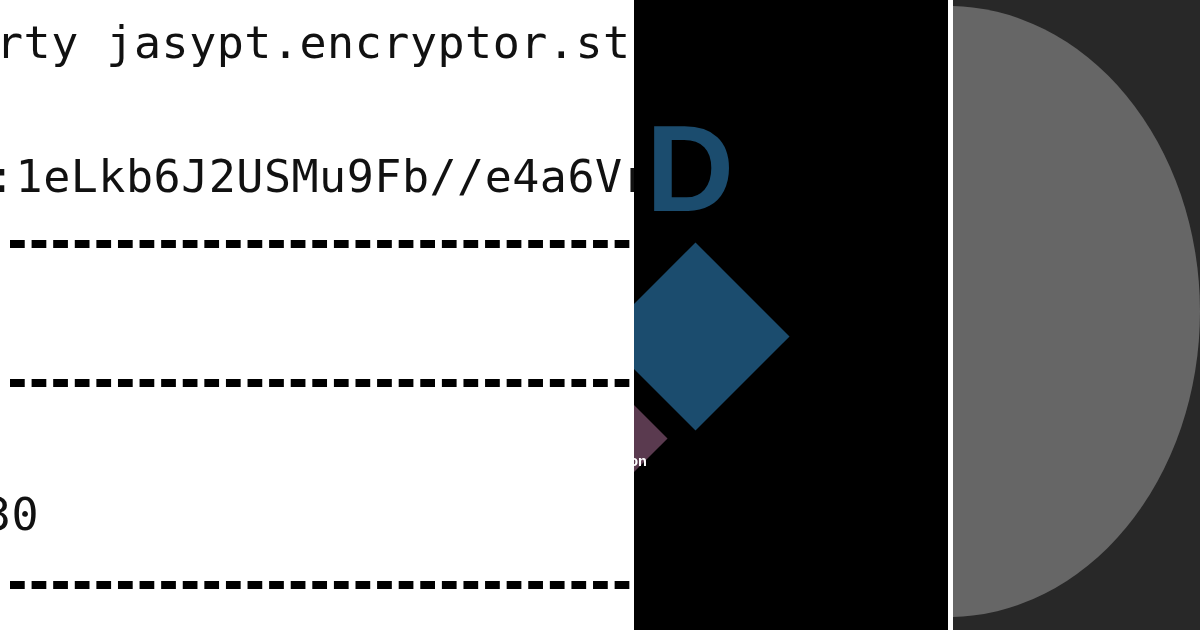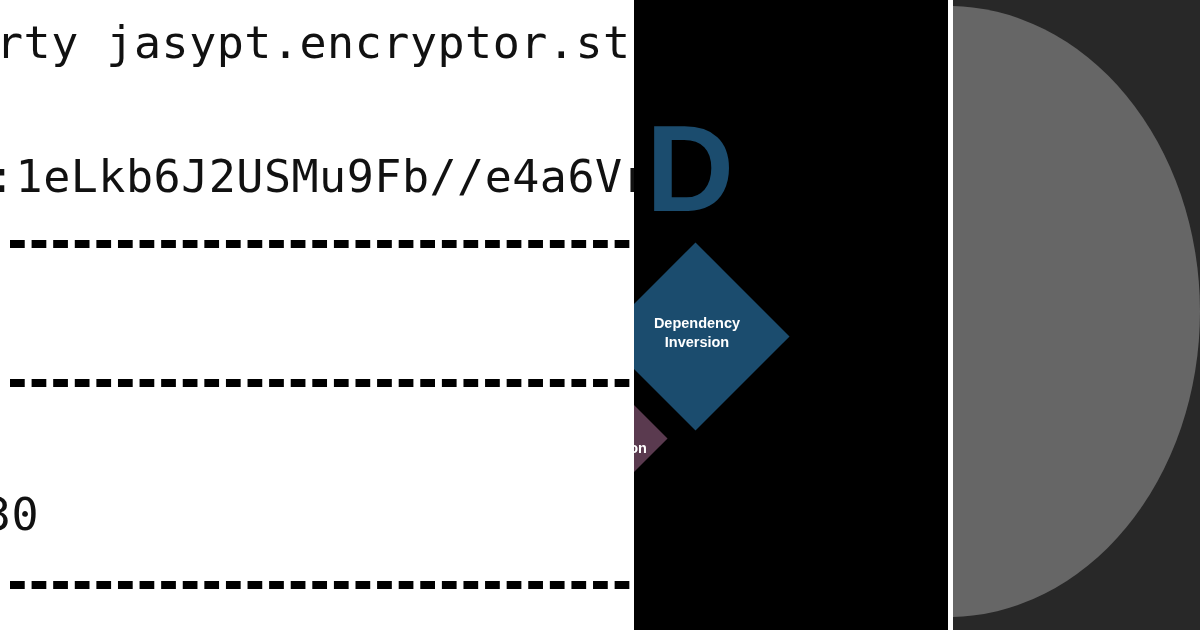--- a/index.html
+++ b/index.html
@@ -61,24 +61,20 @@
   <div class="dash-row" style="top:240px;"></div>
   <div class="dash-row" style="top:379px;"></div>
   <div class="mono" style="left:-16px; top:488px;">30</div>
   <div class="dash-row" style="top:581px;"></div>
 </div>
 
 <div id="middle" class="panel">
   <div class="big-letter">D</div>
   <div class="diamond diamond-maroon"></div>
   <div class="diamond diamond-blue"></div>
-  <div class="dia-label" style="left:0px; top:314px; width:126px;">
-    <div>Dependency</div>
-    <div>Inversion</div>
-  </div>
-  <div class="dia-label" style="left:-6px; top:439px; width:20px;">on</div>
+  <div class="dia-label" style="left:-6px; top:452px; width:20px;">on</div>
 </div>
 
 <div id="divider"></div>
 
 <div id="right" class="panel">
   <div class="circle"></div>
 </div>
 
 </body></html>

